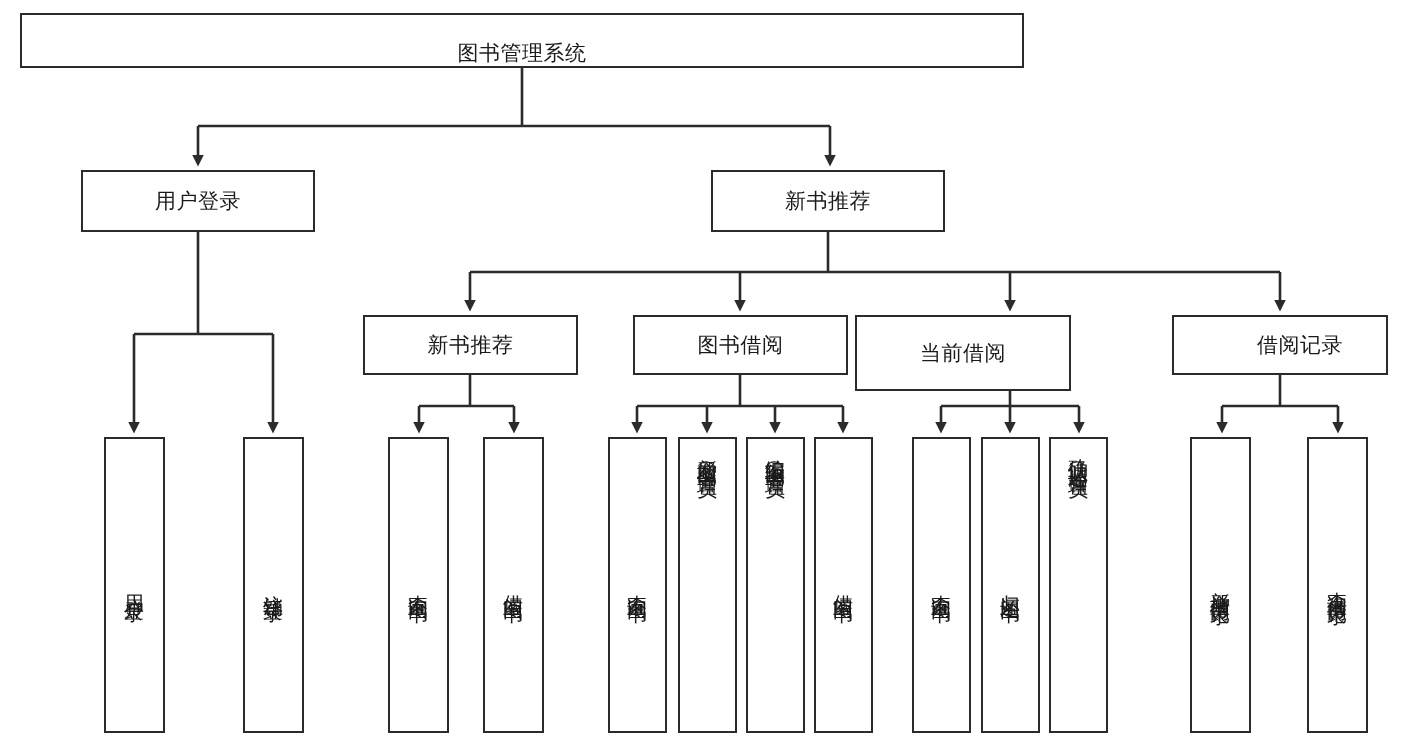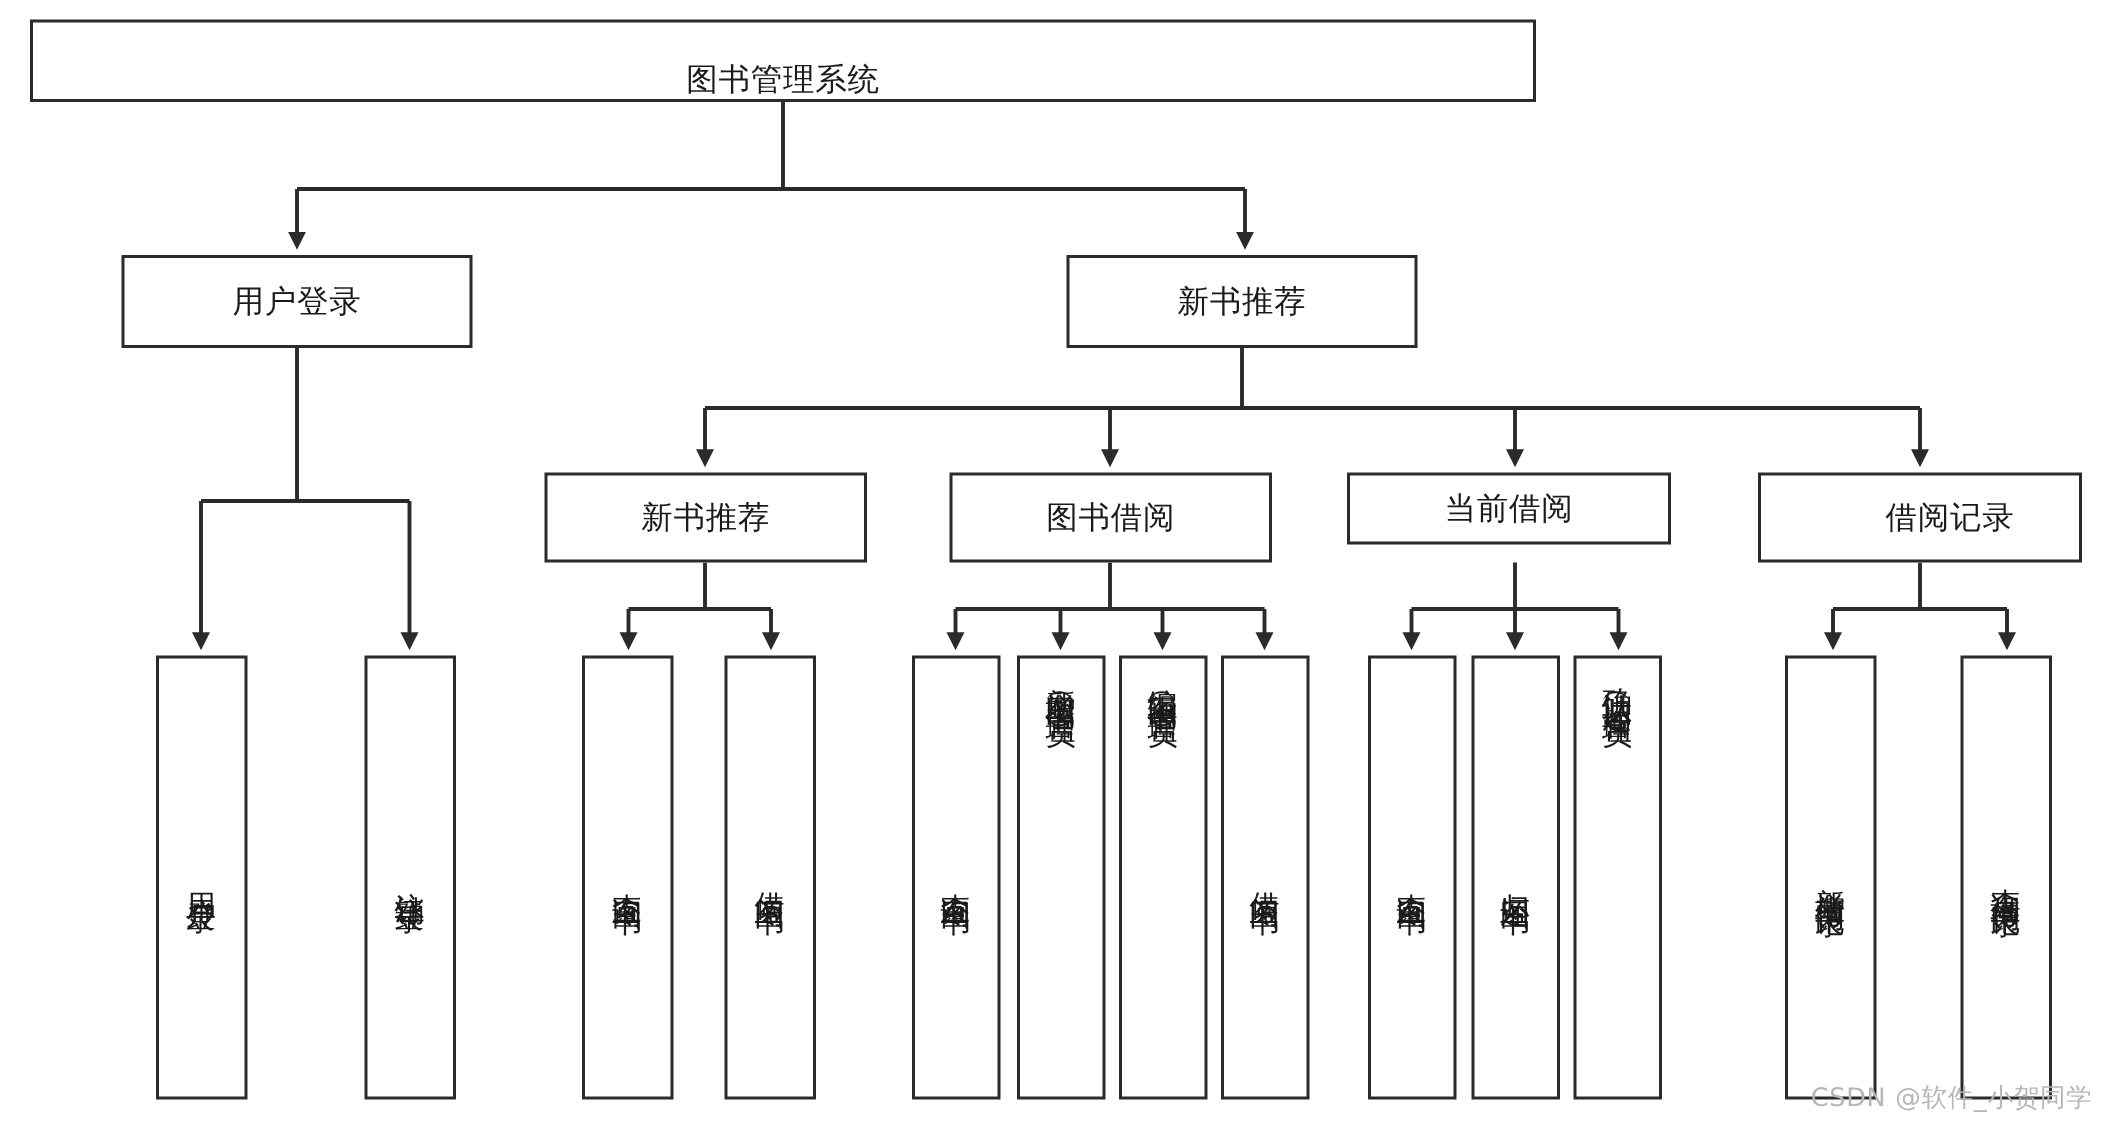--- a/index.html
+++ b/index.html
@@ -119,21 +119,21 @@
   <div class="node-box" style="left:711px;top:170px;width:234px;height:62px;">
     <span class="node-label">新书推荐</span>
   </div>
 
   <div class="node-box" style="left:633px;top:315px;width:215px;height:60px;">
     <span class="node-label">图书借阅</span>
   </div>
   <div class="node-box" style="left:363px;top:315px;width:215px;height:60px;">
     <span class="node-label">新书推荐</span>
   </div>
-  <div class="node-box" style="left:898px;top:315px;width:216px;height:48px;font-family:Liberation Serif, serif;">
+  <div class="node-box" style="left:855px;top:315px;width:216px;height:76px;font-family:Liberation Serif, serif;">
     <span class="node-label">当前借阅</span>
   </div>
   <div class="node-box" style="left:1172px;top:315px;width:216px;height:60px;padding-left:40px;">
     <span class="node-label">借阅记录</span>
   </div>
 
   <div class="node-box vertical centered" style="left:104px;top:437px;width:61px;height:296px;">
     <span class="node-label">用户登录</span>
   </div>
   <div class="node-box vertical centered" style="left:243px;top:437px;width:61px;height:296px;">
@@ -170,15 +170,14 @@
     <span class="node-label">确认归还（管理员）</span>
   </div>
 
   <div class="node-box vertical centered" style="left:1190px;top:437px;width:61px;height:296px;">
     <span class="node-label">新增借阅记录</span>
   </div>
   <div class="node-box vertical centered" style="left:1307px;top:437px;width:61px;height:296px;">
     <span class="node-label">查询借阅记录</span>
   </div>
 
-  <div class="watermark">CSDN @软件_小贺同学</div>
 
 </div>
 
 </body></html>

